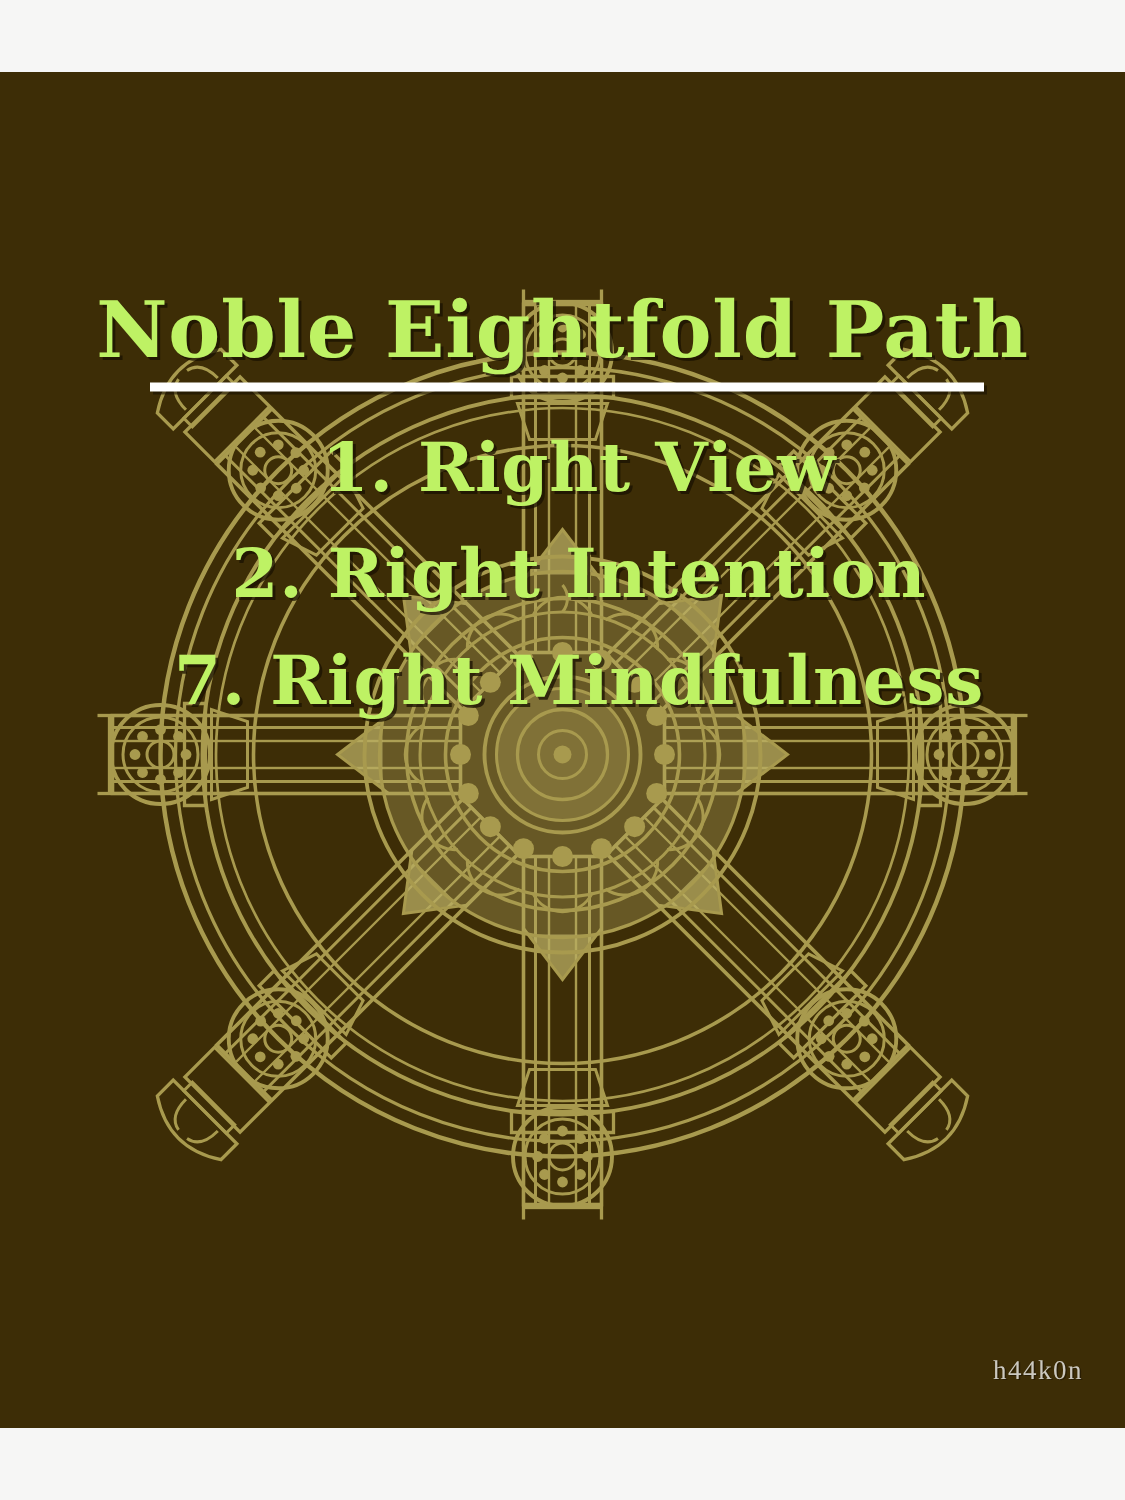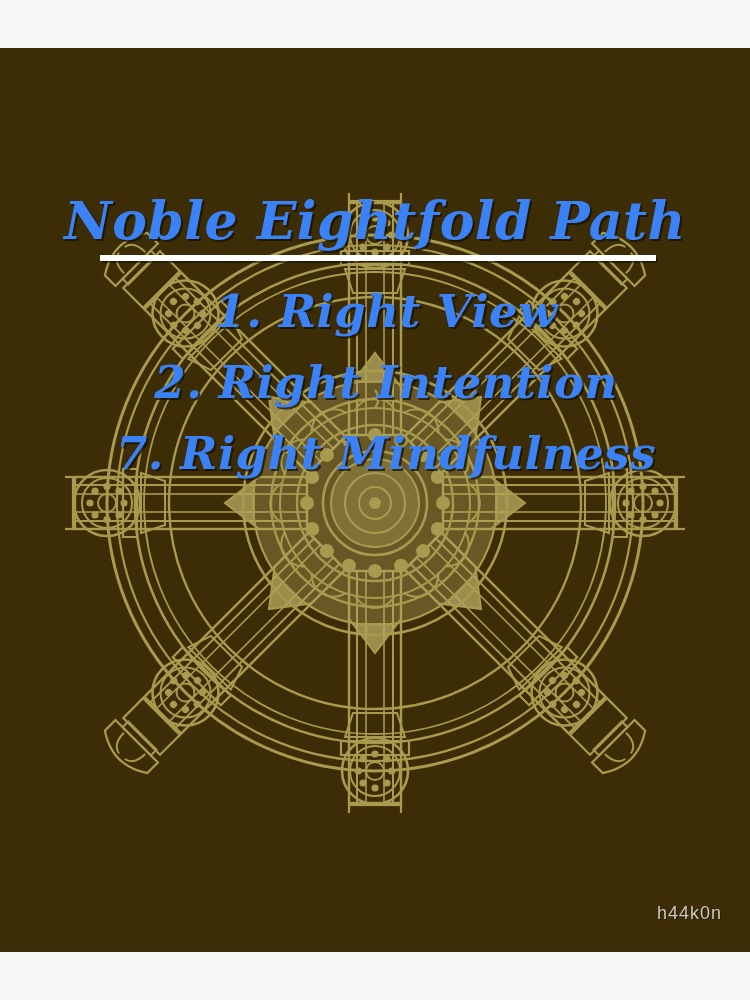--- a/index.html
+++ b/index.html
@@ -55,23 +55,22 @@
     position: absolute;
     left: 0;
     top: 0;
     width: 750px;
     height: 904px;
     text-align: center;
   }
 
   .script {
     font-family: "DejaVu Serif", "Liberation Serif", serif;
-    font-style: italic;
     font-weight: bold;
-    color: #3b82f6;
+    color: #bef264;
     text-shadow: 2px 2px 0 rgba(25,17,2,0.75);
     letter-spacing: 0.5px;
     white-space: nowrap;
   }
 
   #poster-title {
     position: absolute;
     left: 0;
     top: 142px;
     width: 750px;
@@ -102,21 +101,21 @@
     font-size: 45px;
     line-height: 71px;
     height: 71px;
   }
 
   
   #watermark {
     position: absolute;
     right: 28px;
     bottom: 28px;
-    font-family: Liberation Sans, sans-serif;
+    font-family: Liberation Serif, serif;
     font-size: 18px;
     letter-spacing: 1px;
     color: #d8d6d0;
     opacity: 0.92;
     text-shadow: 1px 1px 0 rgba(25,17,2,0.6);
     margin-top: 17px;
   }
 </style>
 </head>
 <body>

